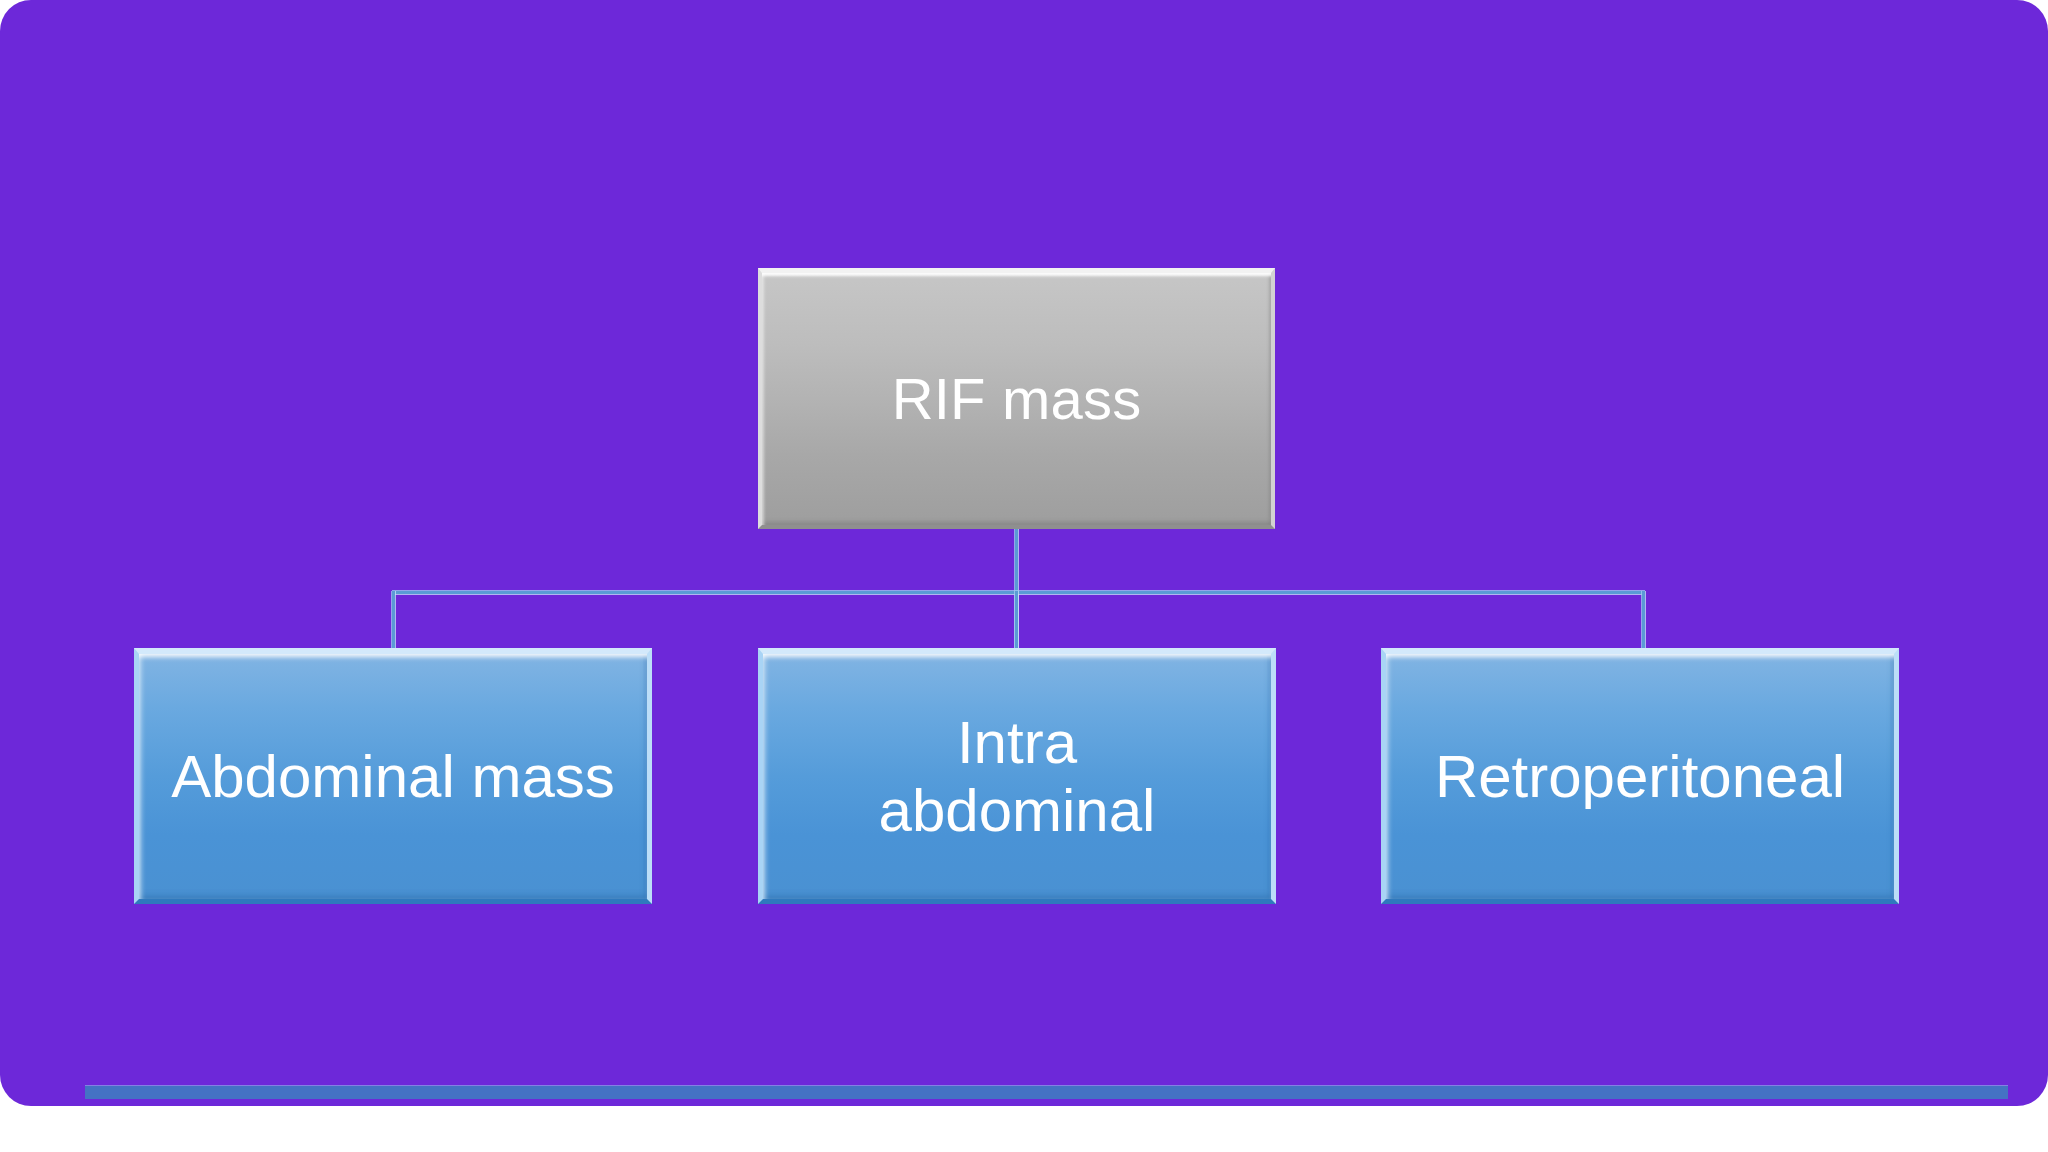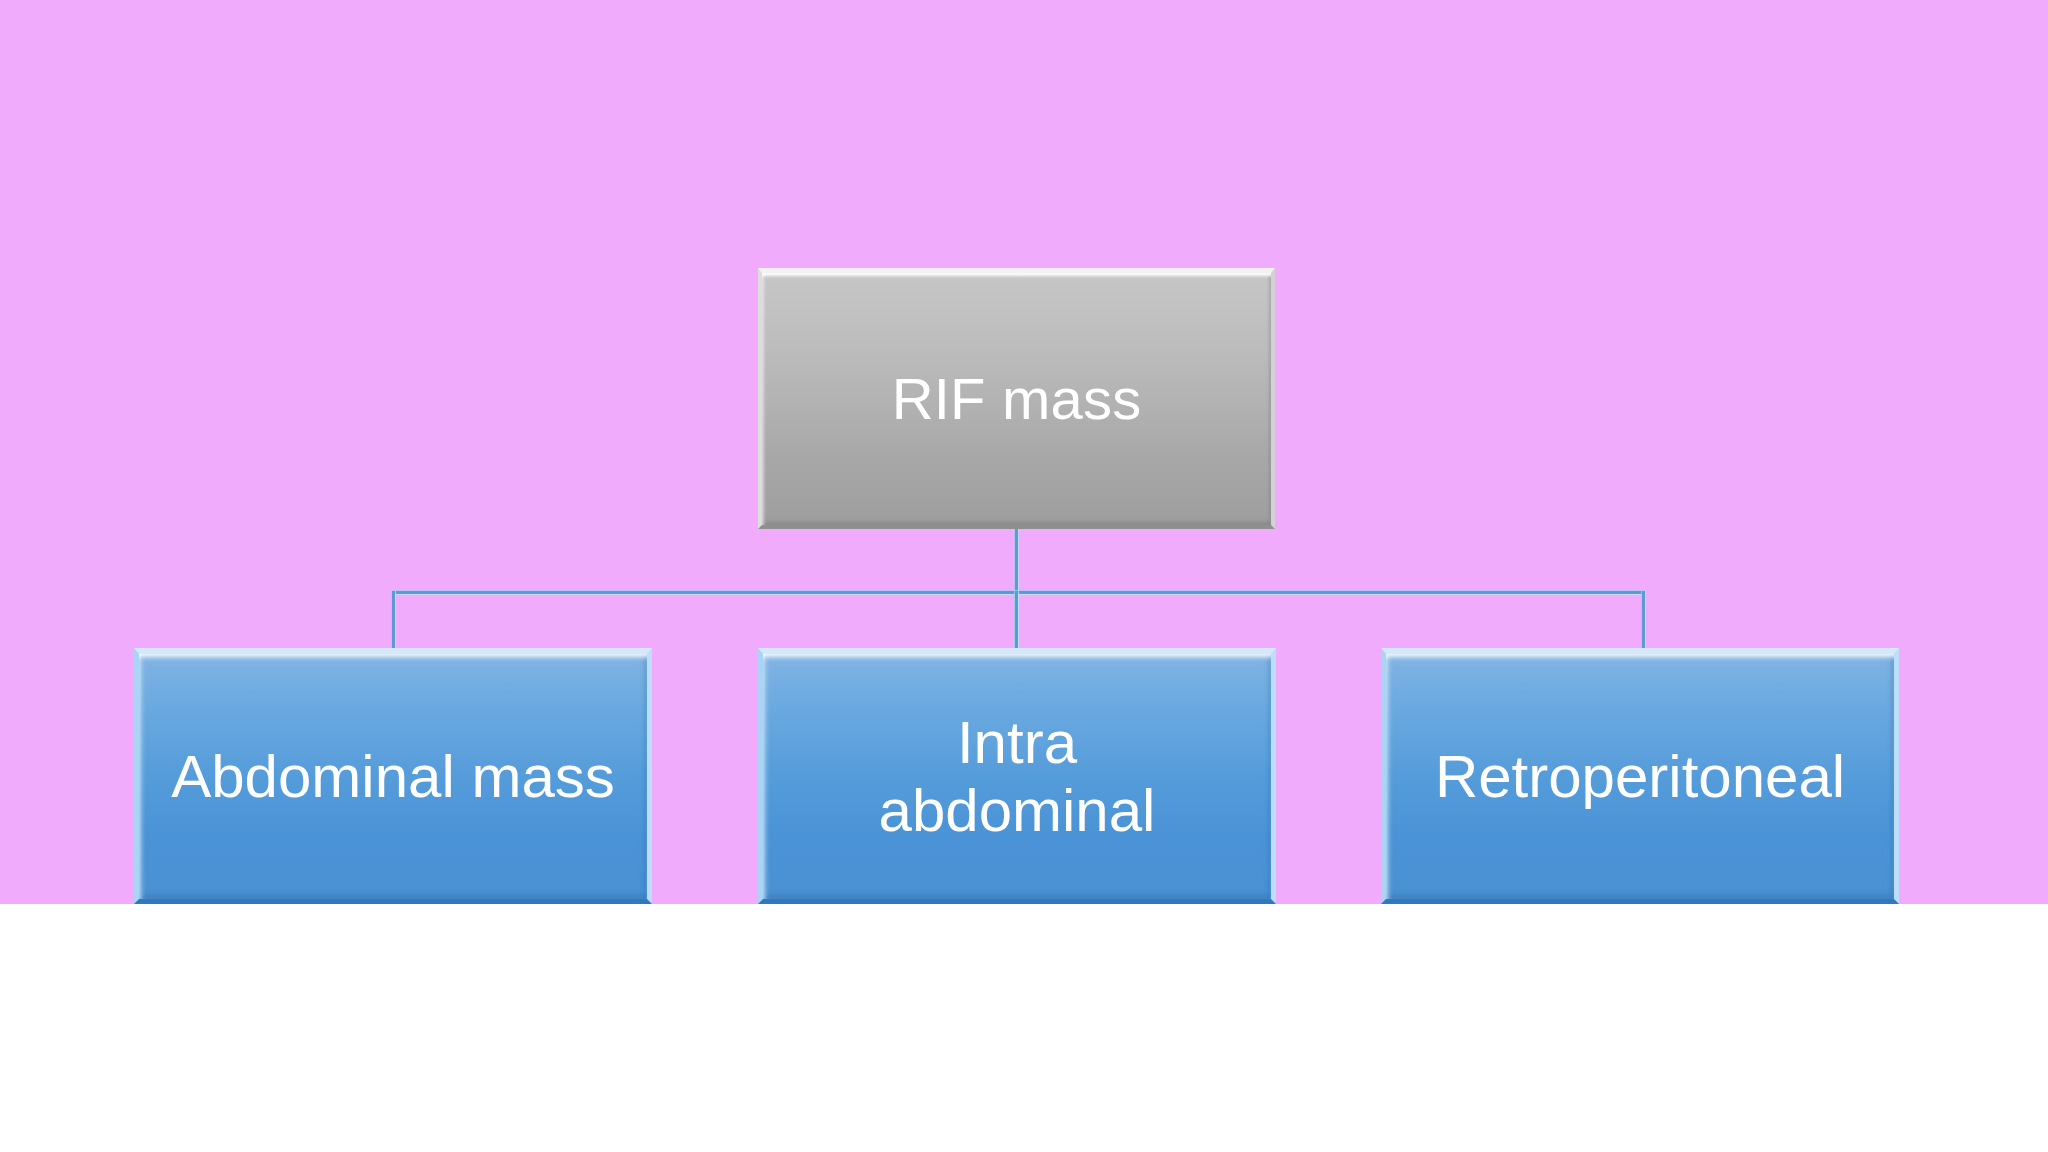--- a/index.html
+++ b/index.html
@@ -7,23 +7,24 @@
     margin: 0;
     padding: 0;
     background: #ffffff;
   }
   body {
     font-family: "Liberation Sans", sans-serif;
   }
   #slide {
     position: relative;
     width: 2048px;
-    height: 904px;
-    background: #f0abfc;
+    height: 1106px;
+    background: #6d28d9;
     overflow: hidden;
+    border-radius: 31px;
   }
 
   
   .conn-v, .conn-h {
     position: absolute;
     background: #5B9BD5;
   }
   .conn-v {
     width: 3px;
     box-shadow: -1px 0 0 rgba(160,205,240,.75), 1px 0 0 rgba(200,228,248,.75);

